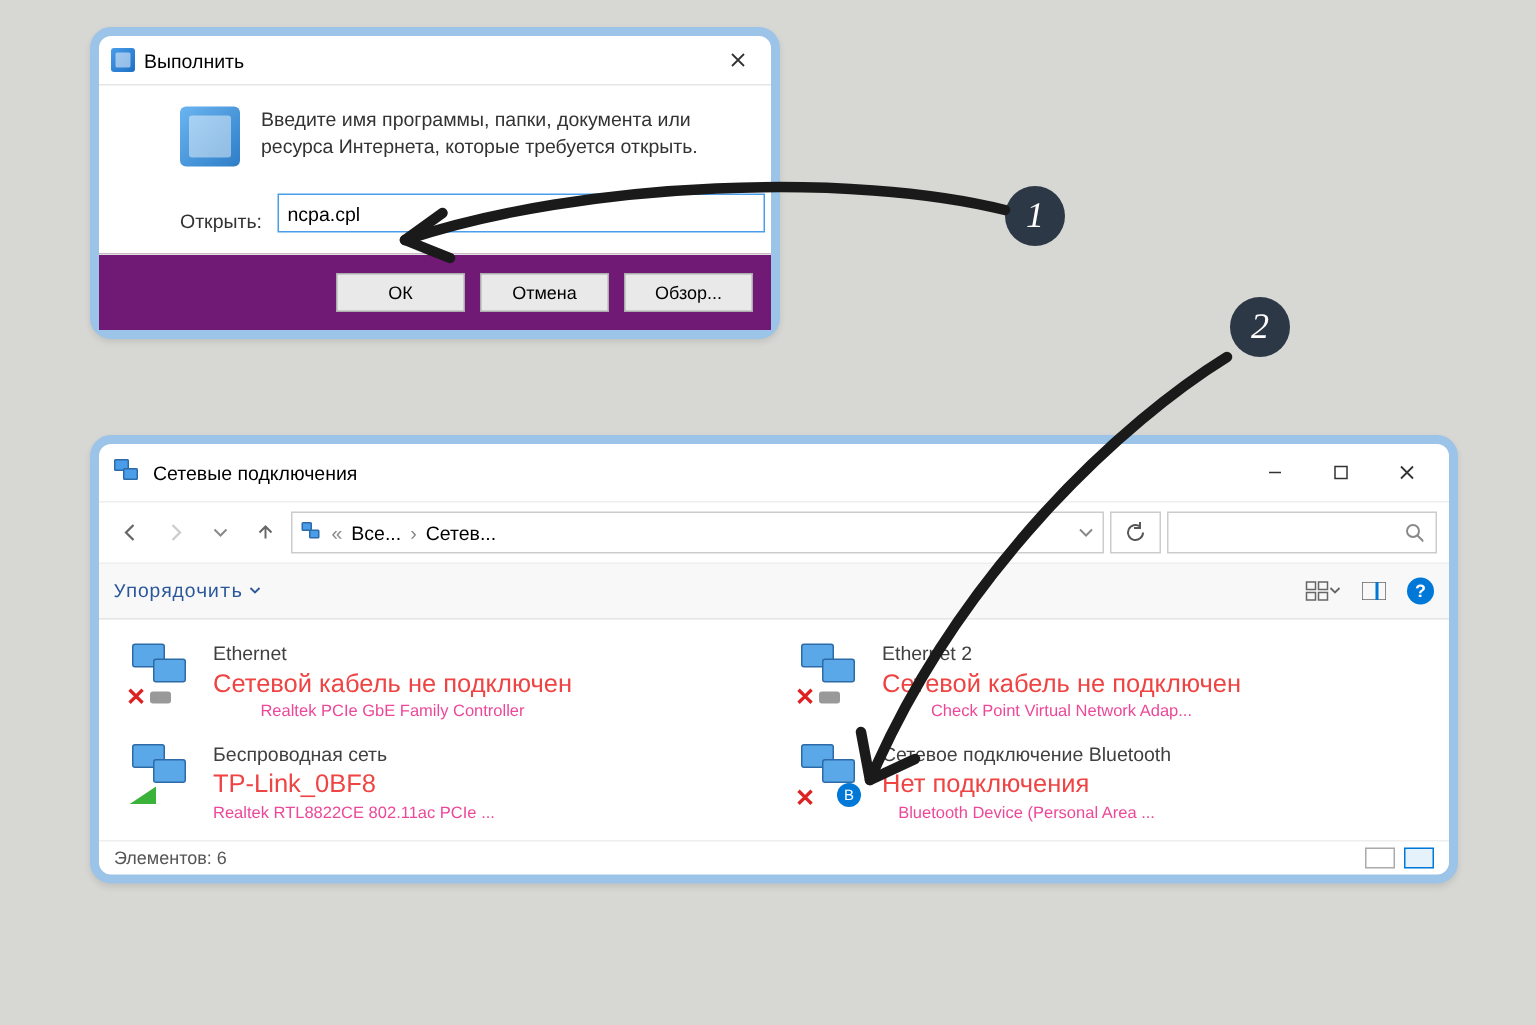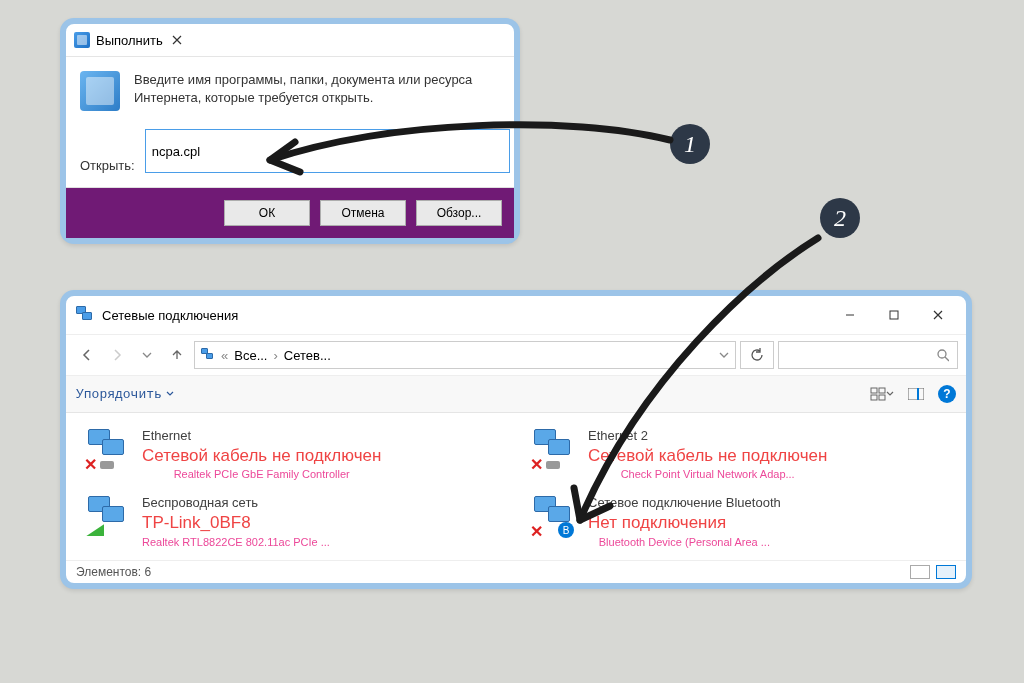--- a/index.html
+++ b/index.html
@@ -15,37 +15,37 @@
     .frame {
       position: absolute;
       background: #fff;
       border: 6px solid #9cc4e8;
       border-radius: 14px;
       box-shadow: 0 2px 4px rgba(0,0,0,0.1);
     }
     
     .run-dialog { left: 60px; top: 18px; width: 460px; }
     .titlebar {
-      display: flex; align-items: center; 
+      display: flex; align-items: center; justify-content: space-between;
       padding: 6px 8px;
       border-bottom: 1px solid #e5e5e5;
     }
     .titlebar-left { display: flex; align-items: center; gap: 6px; }
     .run-icon { width: 16px; height: 16px; background: linear-gradient(135deg,#4a9de8,#1c6fc5); border-radius: 2px; position: relative; }
     .run-icon::after { content:""; position:absolute; inset:3px; background:rgba(255,255,255,0.5); border-radius:1px; }
     .close-x { width: 28px; height: 20px; display:flex; align-items:center; justify-content:center; cursor:pointer; }
     .close-x svg { width:10px; height:10px; }
-    .run-body { padding: 14px 4px 10px 14px; }
+    .run-body { padding: 14px 4px 10px 14px; margin-left: 40px; }
     .run-desc-row { display:flex; gap: 14px; align-items:flex-start; margin-bottom: 18px; }
     .run-big-icon { width: 40px; height: 40px; background: linear-gradient(135deg,#6bb5f0,#2d7dc7); border-radius: 4px; flex-shrink:0; position:relative; }
     .run-big-icon::after { content:""; position:absolute; inset:6px; background:rgba(255,255,255,0.45); border-radius:2px; }
     .run-desc { color:#333; line-height:1.4; }
     .run-input-row { display:flex; align-items:flex-end; gap: 10px; margin-bottom: 4px; }
     .run-label { color:#333; }
-    .run-input { flex:1; border:1px solid #4a9de8; height: 44px; padding: 0 6px; font-size:13px; outline:none; }
+    .run-input { flex:1; border:1px solid #4a9de8; height: 26px; padding: 0 6px; font-size:13px; outline:none; }
     .run-btnrow { background:#701a75; padding: 12px; display:flex; justify-content:flex-end; gap:10px; border-top:1px solid #e0e0e0; }
     .win-btn { min-width: 86px; height: 26px; border:1px solid #adadad; background:#e9e9e9; font-size:12px; cursor:pointer; }
     
     .explorer { left: 60px; top: 290px; width: 912px; }
     .exp-titlebar { display:flex; align-items:center; justify-content:space-between; padding: 6px 6px; border-bottom:1px solid #eee; }
     .exp-title-left { display:flex; align-items:center; gap:8px; padding-left:4px; }
     .ncpa-icon { width:18px; height:18px; position:relative; }
     .ncpa-icon .mon { position:absolute; width:10px; height:8px; background:#4a9de8; border:1px solid #2d6aa8; border-radius:1px; }
     .ncpa-icon .m1 { left:0; top:0; }
     .ncpa-icon .m2 { left:6px; top:6px; }

